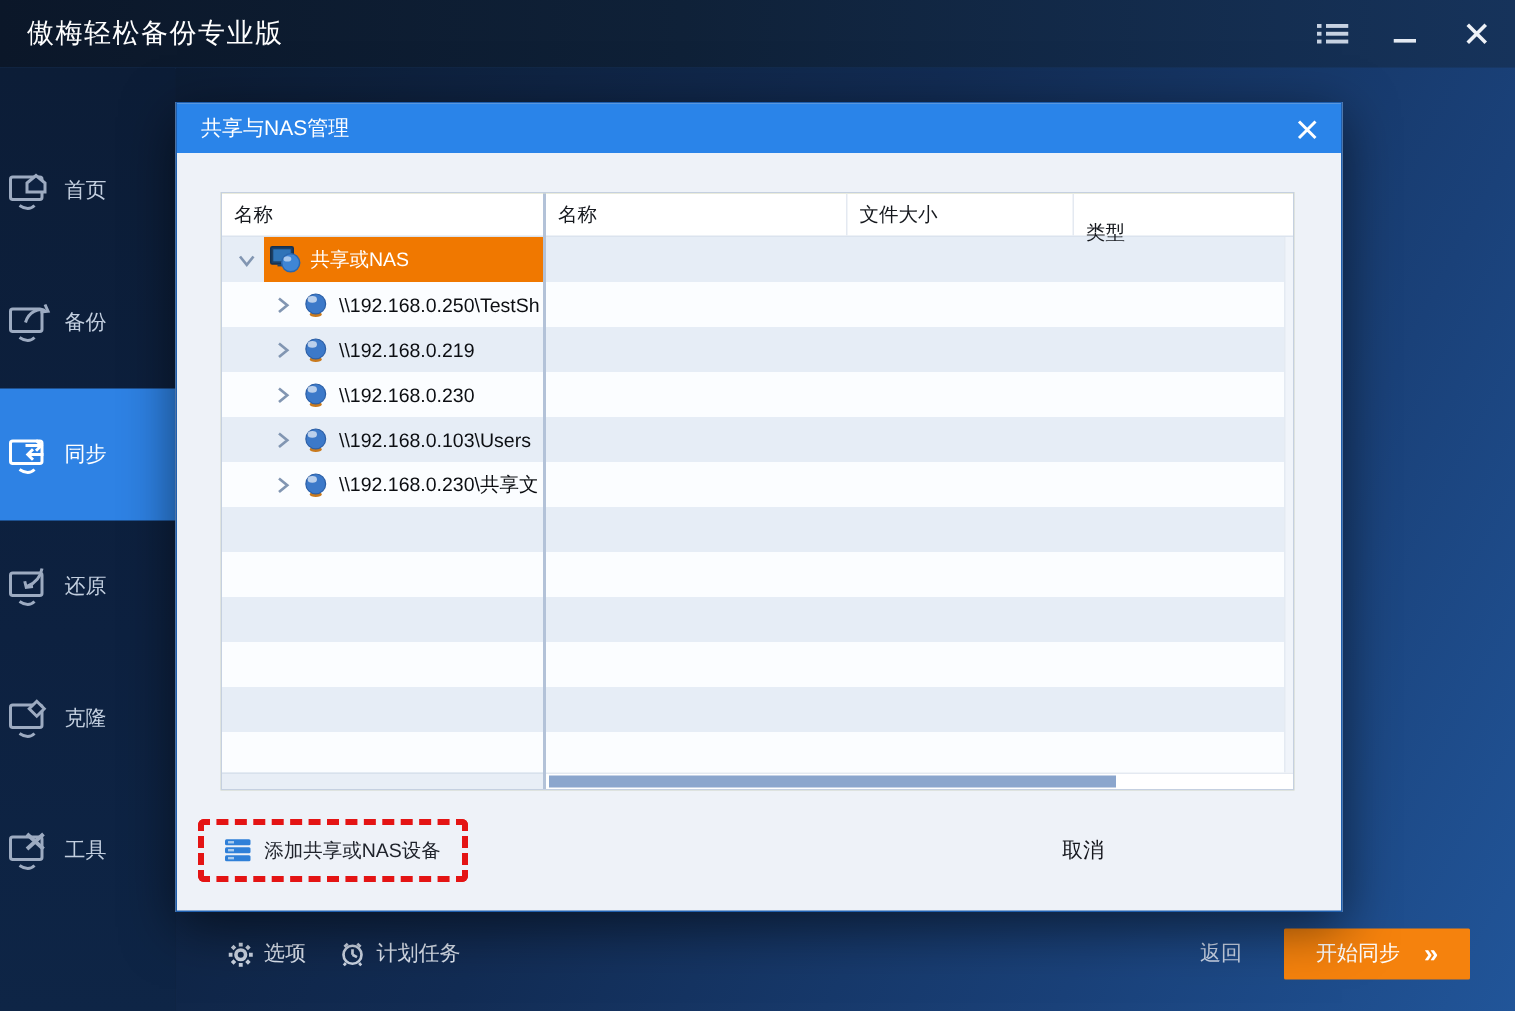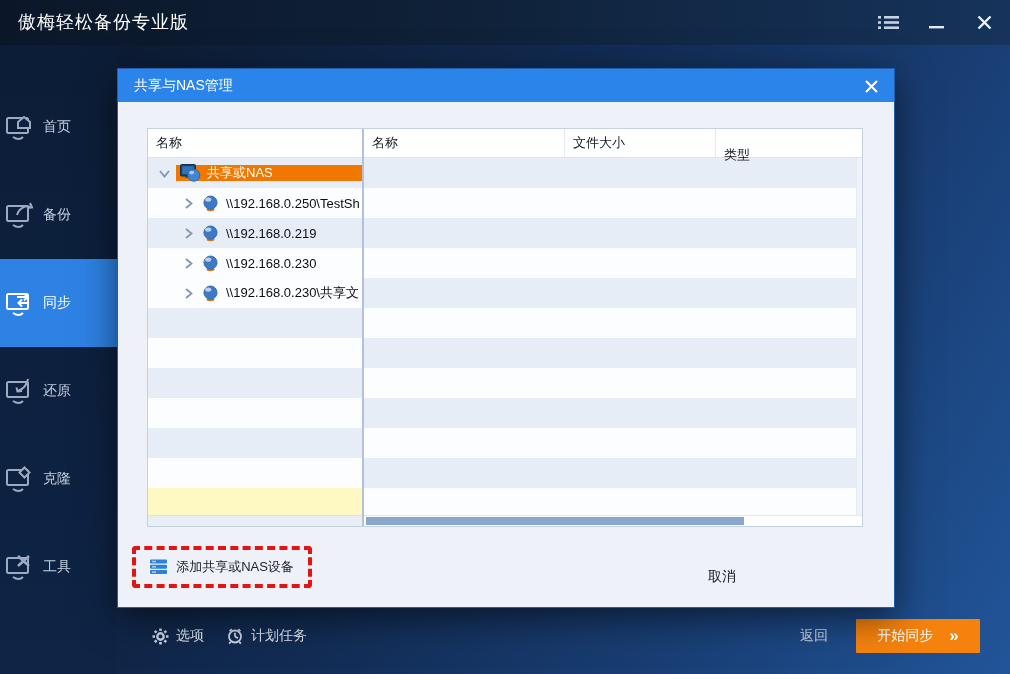--- a/index.html
+++ b/index.html
@@ -59,34 +59,34 @@
   .hc3{flex:1;margin-top:24px;}
   .lh{padding-left:8px;}
 
   .trow{height:30px;display:flex;align-items:center;font-size:13px;color:#0c0e12;white-space:nowrap;overflow:hidden;}
   .trow.odd{background:#e6edf6;}
   .trow.even{background:#fbfdff;}
   .chev{width:16px;height:16px;display:flex;align-items:center;justify-content:center;flex:none;cursor:pointer;}
   .rootchev{margin-left:8px;margin-right:4px;}
   .indent{width:32px;flex:none;}
   .nodechev{margin-right:6px;}
-  .sel{flex:1;height:16px;background:#f07800;display:flex;align-items:center;color:#ffffff;}
+  .sel{flex:1;height:30px;background:#f07800;display:flex;align-items:center;color:#ffffff;}
   .cicon{margin:0 6px 0 4px;display:flex;flex:none;}
   .gicon{margin-right:7px;display:flex;flex:none;}
   .lbl{overflow:hidden;}
 
   .hscroll-l{position:absolute;left:0;right:0;bottom:0;height:10px;background:#e8eef6;border-top:1px solid #d8e1ec;}
   .hscroll-r{position:absolute;left:0;right:0;bottom:0;height:10px;background:#ffffff;border-top:1px solid #e4e9f1;}
   .hthumb{position:absolute;left:2px;top:1px;height:8px;width:378px;background:#8ba6cd;cursor:pointer;}
   .vstrip{position:absolute;right:0;top:29px;bottom:10px;width:5px;background:#f0f4fa;border-left:1px solid #e4eaf2;}
 
   .add-wrap{position:absolute;left:14px;top:477px;width:180px;height:42px;border:4px dashed #e41414;border-radius:4px;
     display:flex;align-items:center;justify-content:center;gap:8px;box-sizing:border-box;}
   .add-label{font-size:13px;color:#20242c;cursor:pointer;}
-  .cancel-btn{position:absolute;right:152px;top:488px;font-size:14px;color:#14161c;background:none;border:none;cursor:pointer;margin-top:10px;}
+  .cancel-btn{position:absolute;right:152px;top:488px;font-size:14px;color:#14161c;background:none;border:none;cursor:pointer;}
   .ok-btn{position:absolute;left:646px;top:485px;width:101px;height:35px;background:#f6d5a9;color:#fbeedb;
     font-size:14px;border:none;border-radius:2px;}
 </style>
 </head>
 <body>
 
 <div class="app">
 
   <div class="titlebar">
     <div class="app-title">傲梅轻松备份专业版</div>
@@ -284,20 +284,37 @@
                 <span class="gicon">
                   <svg width="17" height="17" viewBox="0 0 17 17">
                     <ellipse cx="8.5" cy="14.6" rx="4" ry="1.7" fill="#c97a1e"></ellipse>
                     <circle cx="8.5" cy="7.6" r="6.6" fill="#3c79c9"></circle>
                     <circle cx="8.5" cy="7.6" r="6.6" fill="none" stroke="#2c5fa6" stroke-width="0.8"></circle>
                     <ellipse cx="6.2" cy="4.6" rx="3.1" ry="2.2" fill="rgba(255,255,255,0.65)"></ellipse>
                   </svg>
                 </span>
                 <span class="lbl">\\192.168.0.230</span>
               </div>
+              <div class="trow odd">
+                <span class="indent"></span>
+                <span class="chev nodechev">
+                  <svg width="13" height="13" viewBox="0 0 13 13">
+                    <polyline points="4,2 9.5,6.5 4,11" fill="none" stroke="#8296b2" stroke-width="1.8"></polyline>
+                  </svg>
+                </span>
+                <span class="gicon">
+                  <svg width="17" height="17" viewBox="0 0 17 17">
+                    <ellipse cx="8.5" cy="14.6" rx="4" ry="1.7" fill="#c97a1e"></ellipse>
+                    <circle cx="8.5" cy="7.6" r="6.6" fill="#3c79c9"></circle>
+                    <circle cx="8.5" cy="7.6" r="6.6" fill="none" stroke="#2c5fa6" stroke-width="0.8"></circle>
+                    <ellipse cx="6.2" cy="4.6" rx="3.1" ry="2.2" fill="rgba(255,255,255,0.65)"></ellipse>
+                  </svg>
+                </span>
+                <span class="lbl">\\192.168.0.103\Users</span>
+              </div>
               <div class="trow even">
                 <span class="indent"></span>
                 <span class="chev nodechev">
                   <svg width="13" height="13" viewBox="0 0 13 13">
                     <polyline points="4,2 9.5,6.5 4,11" fill="none" stroke="#8296b2" stroke-width="1.8"></polyline>
                   </svg>
                 </span>
                 <span class="gicon">
                   <svg width="17" height="17" viewBox="0 0 17 17">
                     <ellipse cx="8.5" cy="14.6" rx="4" ry="1.7" fill="#c97a1e"></ellipse>

